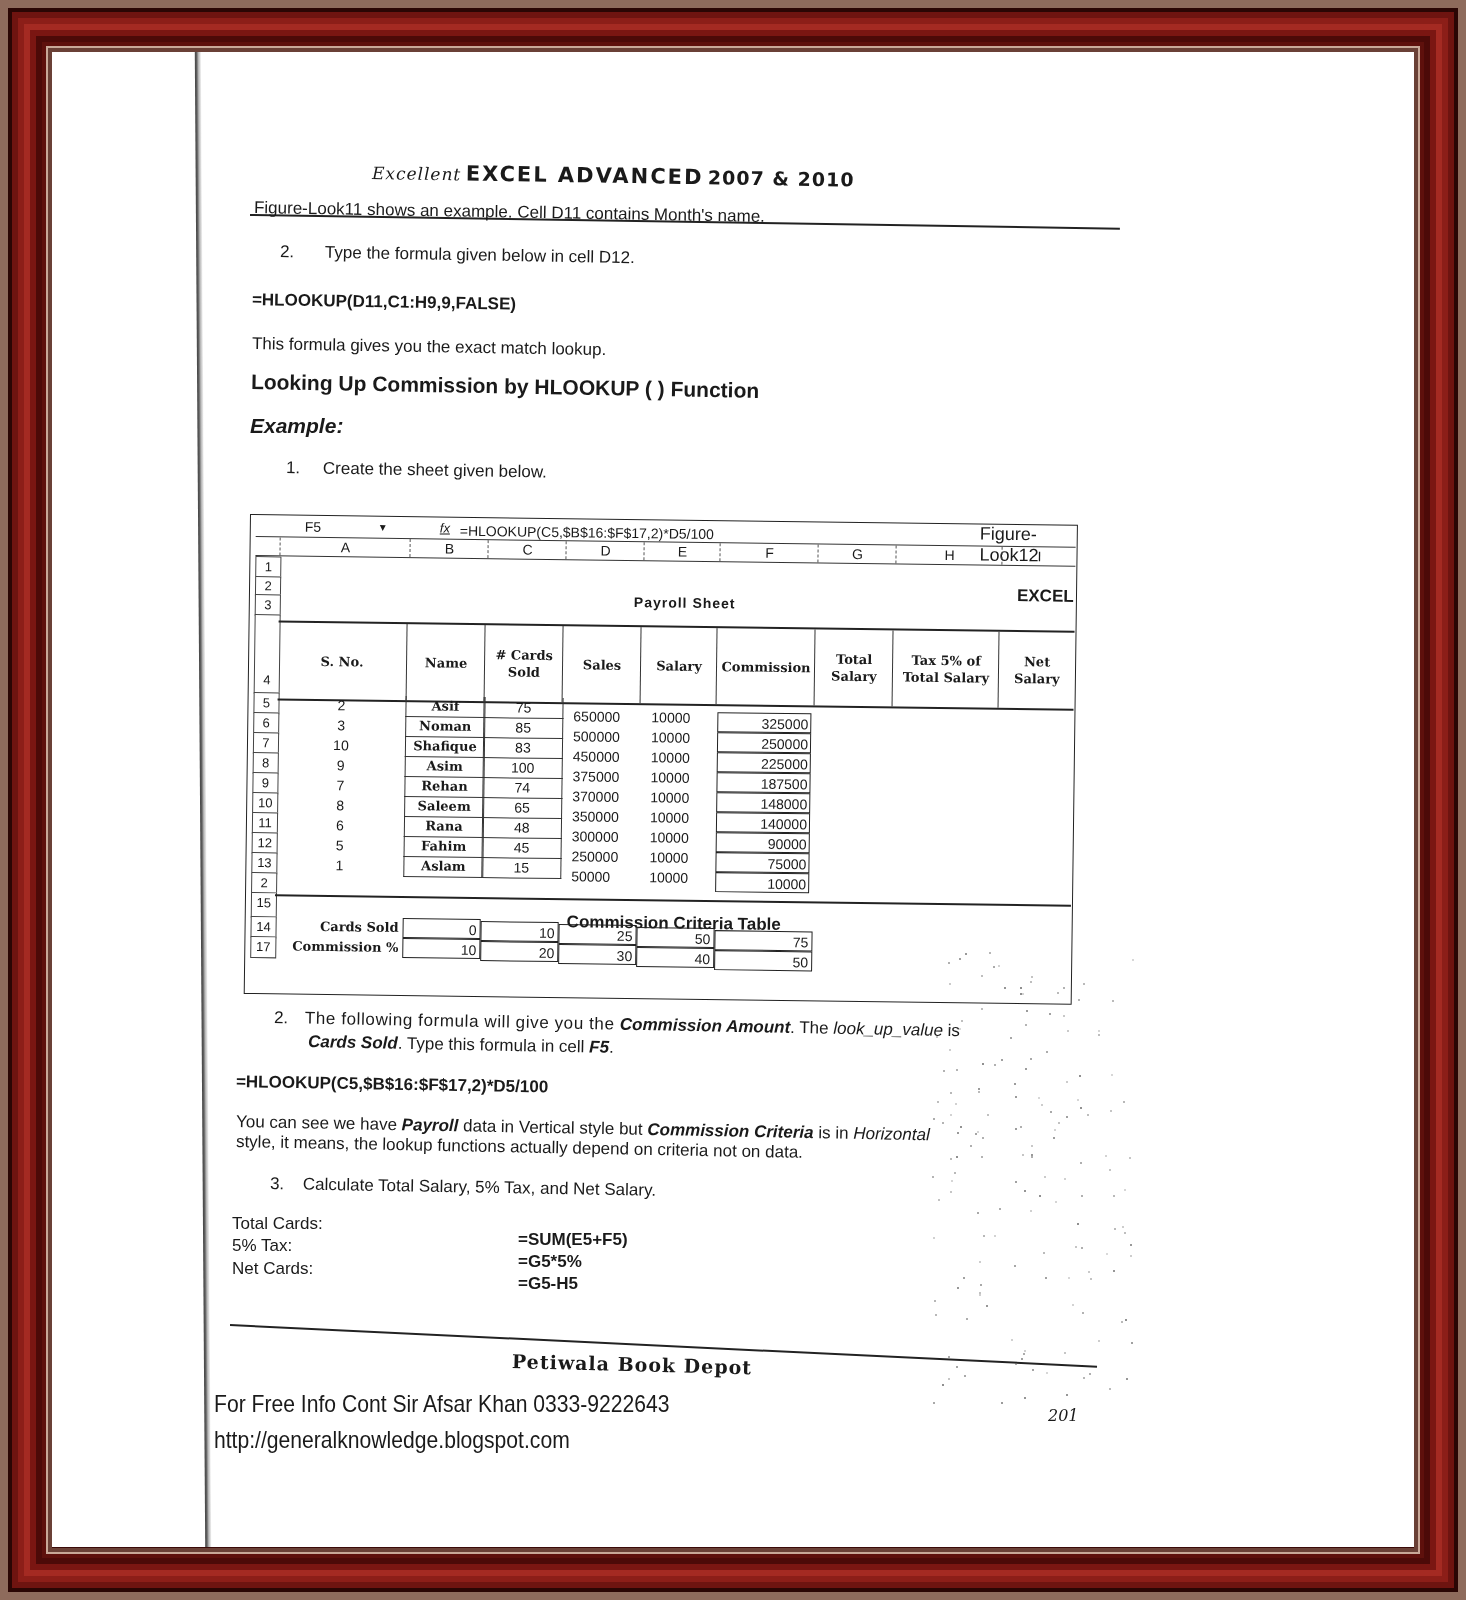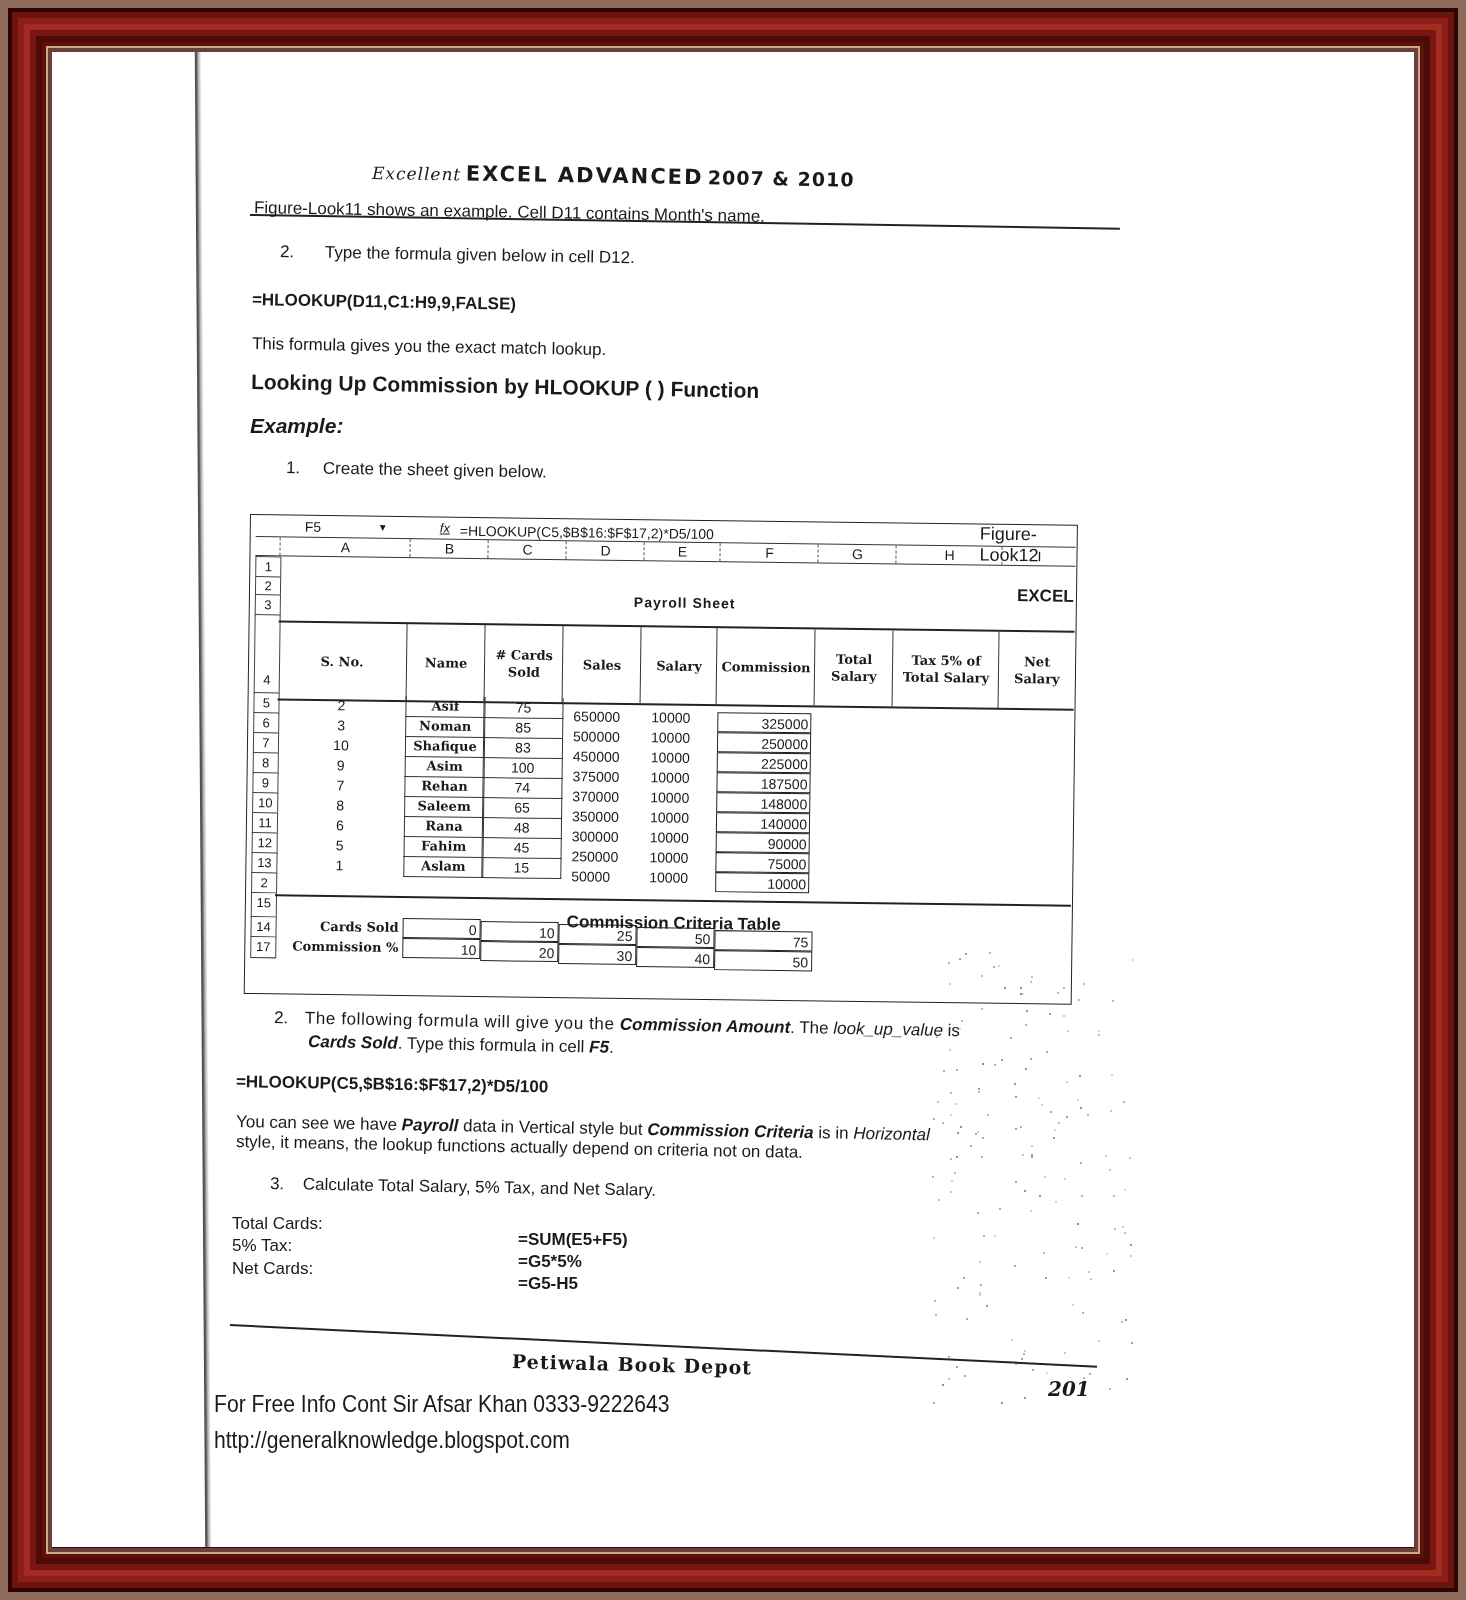--- a/index.html
+++ b/index.html
@@ -42,21 +42,21 @@
   .cell { position:absolute; font-size:14px; height:20px; line-height:20px; }
   .cell.name { font-family:"DejaVu Serif", serif; font-weight:bold; font-size:13px; text-align:center; border:1px solid #333; border-top:none; }
   .cell.num-c { text-align:center; border:1px solid #333; border-top:none; }
   .cell.comm { border:1.5px solid #222; text-align:right; padding-right:2px; box-sizing:border-box; }
   .crit-title { position:absolute; left:322px; top:394px; font-size:17px; font-weight:bold; }
   .crit-label { position:absolute; font-family:"DejaVu Serif", serif; font-weight:bold; font-size:13px; text-align:right; }
   .crit-cell { position:absolute; height:20px; border:1px solid #222; font-size:14px; text-align:right; padding-right:3px; box-sizing:border-box; line-height:20px; }
 
   .footer-rule { position:absolute; left:178px; top:1272px; width:868px; height:2px; background:#222; transform:rotate(2.75deg); transform-origin:left; }
   .publisher { font-family:"DejaVu Serif", serif; font-weight:bold; font-size:19px; letter-spacing:1px; }
-  .page-no { font-family:"DejaVu Serif", serif; font-weight:bold; font-style:italic; font-size:20px; }
+  .page-no { font-family:"DejaVu Serif", serif; font-weight:normal; font-style:italic; font-size:16px;margin-top:29px; }
   .promo { font-family:"Liberation Sans", sans-serif; font-size:24px; transform:scaleX(0.88); transform-origin:left; }
   .speck { position:absolute; width:2px; height:2px; background:#555; border-radius:1px; }
 </style>
 </head>
 <body>
 
 <div class="frame"></div>
 
 <div class="paper">
   <div class="margin-line"></div>

